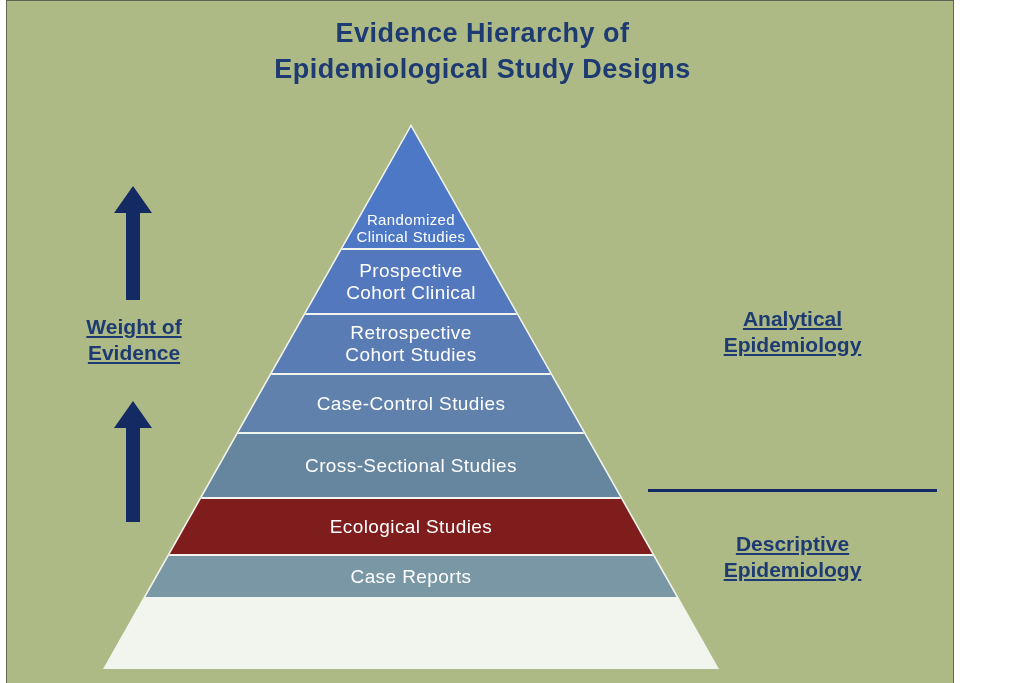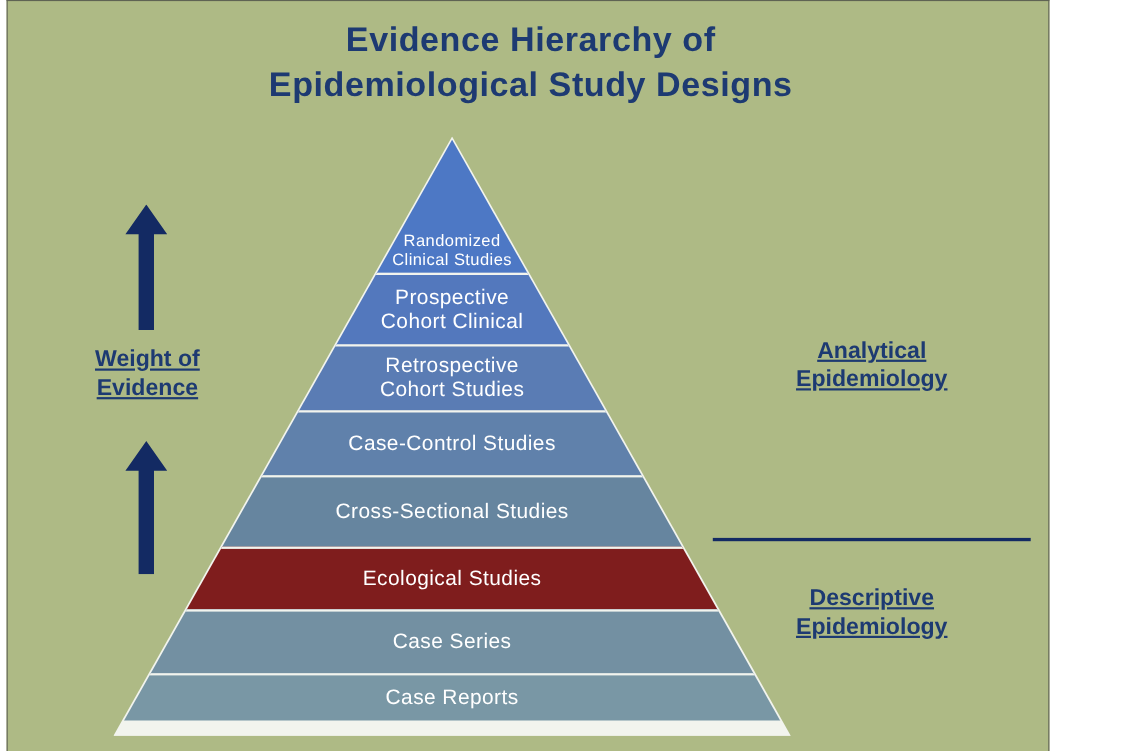--- a/index.html
+++ b/index.html
@@ -10,21 +10,21 @@
   }
   .stage { position: absolute; top: 0; left: 0; width: 1024px; height: 683px; }
 
   .panel {
     position: absolute; left: 6px; top: 0; width: 948px; height: 683px;
     border: 1px solid #5f6353; border-bottom: none;
   }
 
   .diagram-title {
     position: absolute; left: 160px; top: 16px; width: 645px;
-    text-align: center; font-size: 31px; font-weight: bold;
+    text-align: center; font-size: 27px; font-weight: bold;
     line-height: 1.32; white-space: pre-line; letter-spacing: 0.5px;
   }
 
   .side-label {
     position: absolute; text-align: center; font-weight: bold;
     font-size: 21px; line-height: 1.22; white-space: pre-line; text-decoration: underline;
   }
   .weight-label     { left: 28px;  top: 314px; width: 212px; }
   .analytical-label { left: 648px; top: 306px; width: 289px; }
   .descriptive-label{ left: 648px; top: 531px; width: 289px; }
@@ -102,23 +102,20 @@
     </div>
     <div class="level lv-4" style="background-color: rgb(96, 129, 171);">
       <span class="level-label">Case-Control Studies</span>
     </div>
     <div class="level lv-5" style="background-color: rgb(102, 133, 159);">
       <span class="level-label">Cross-Sectional Studies</span>
     </div>
     <div class="level lv-6" style="background-color: #7f1d1d;">
       <span class="level-label">Ecological Studies</span>
     </div>
-    <div class="level lv-7" style="background-color: rgb(115, 144, 162);">
-      <span class="level-label">Case Series</span>
-    </div>
     <div class="level lv-8" style="background-color: rgb(121, 151, 165);">
       <span class="level-label">Case Reports</span>
     </div>
   </div>
 
   <div class="side-label analytical-label" style="color: rgb(29, 58, 114);">Analytical
 Epidemiology</div>
 
   <div class="divider-line" style="background-color: rgb(19, 42, 99);"></div>
 

